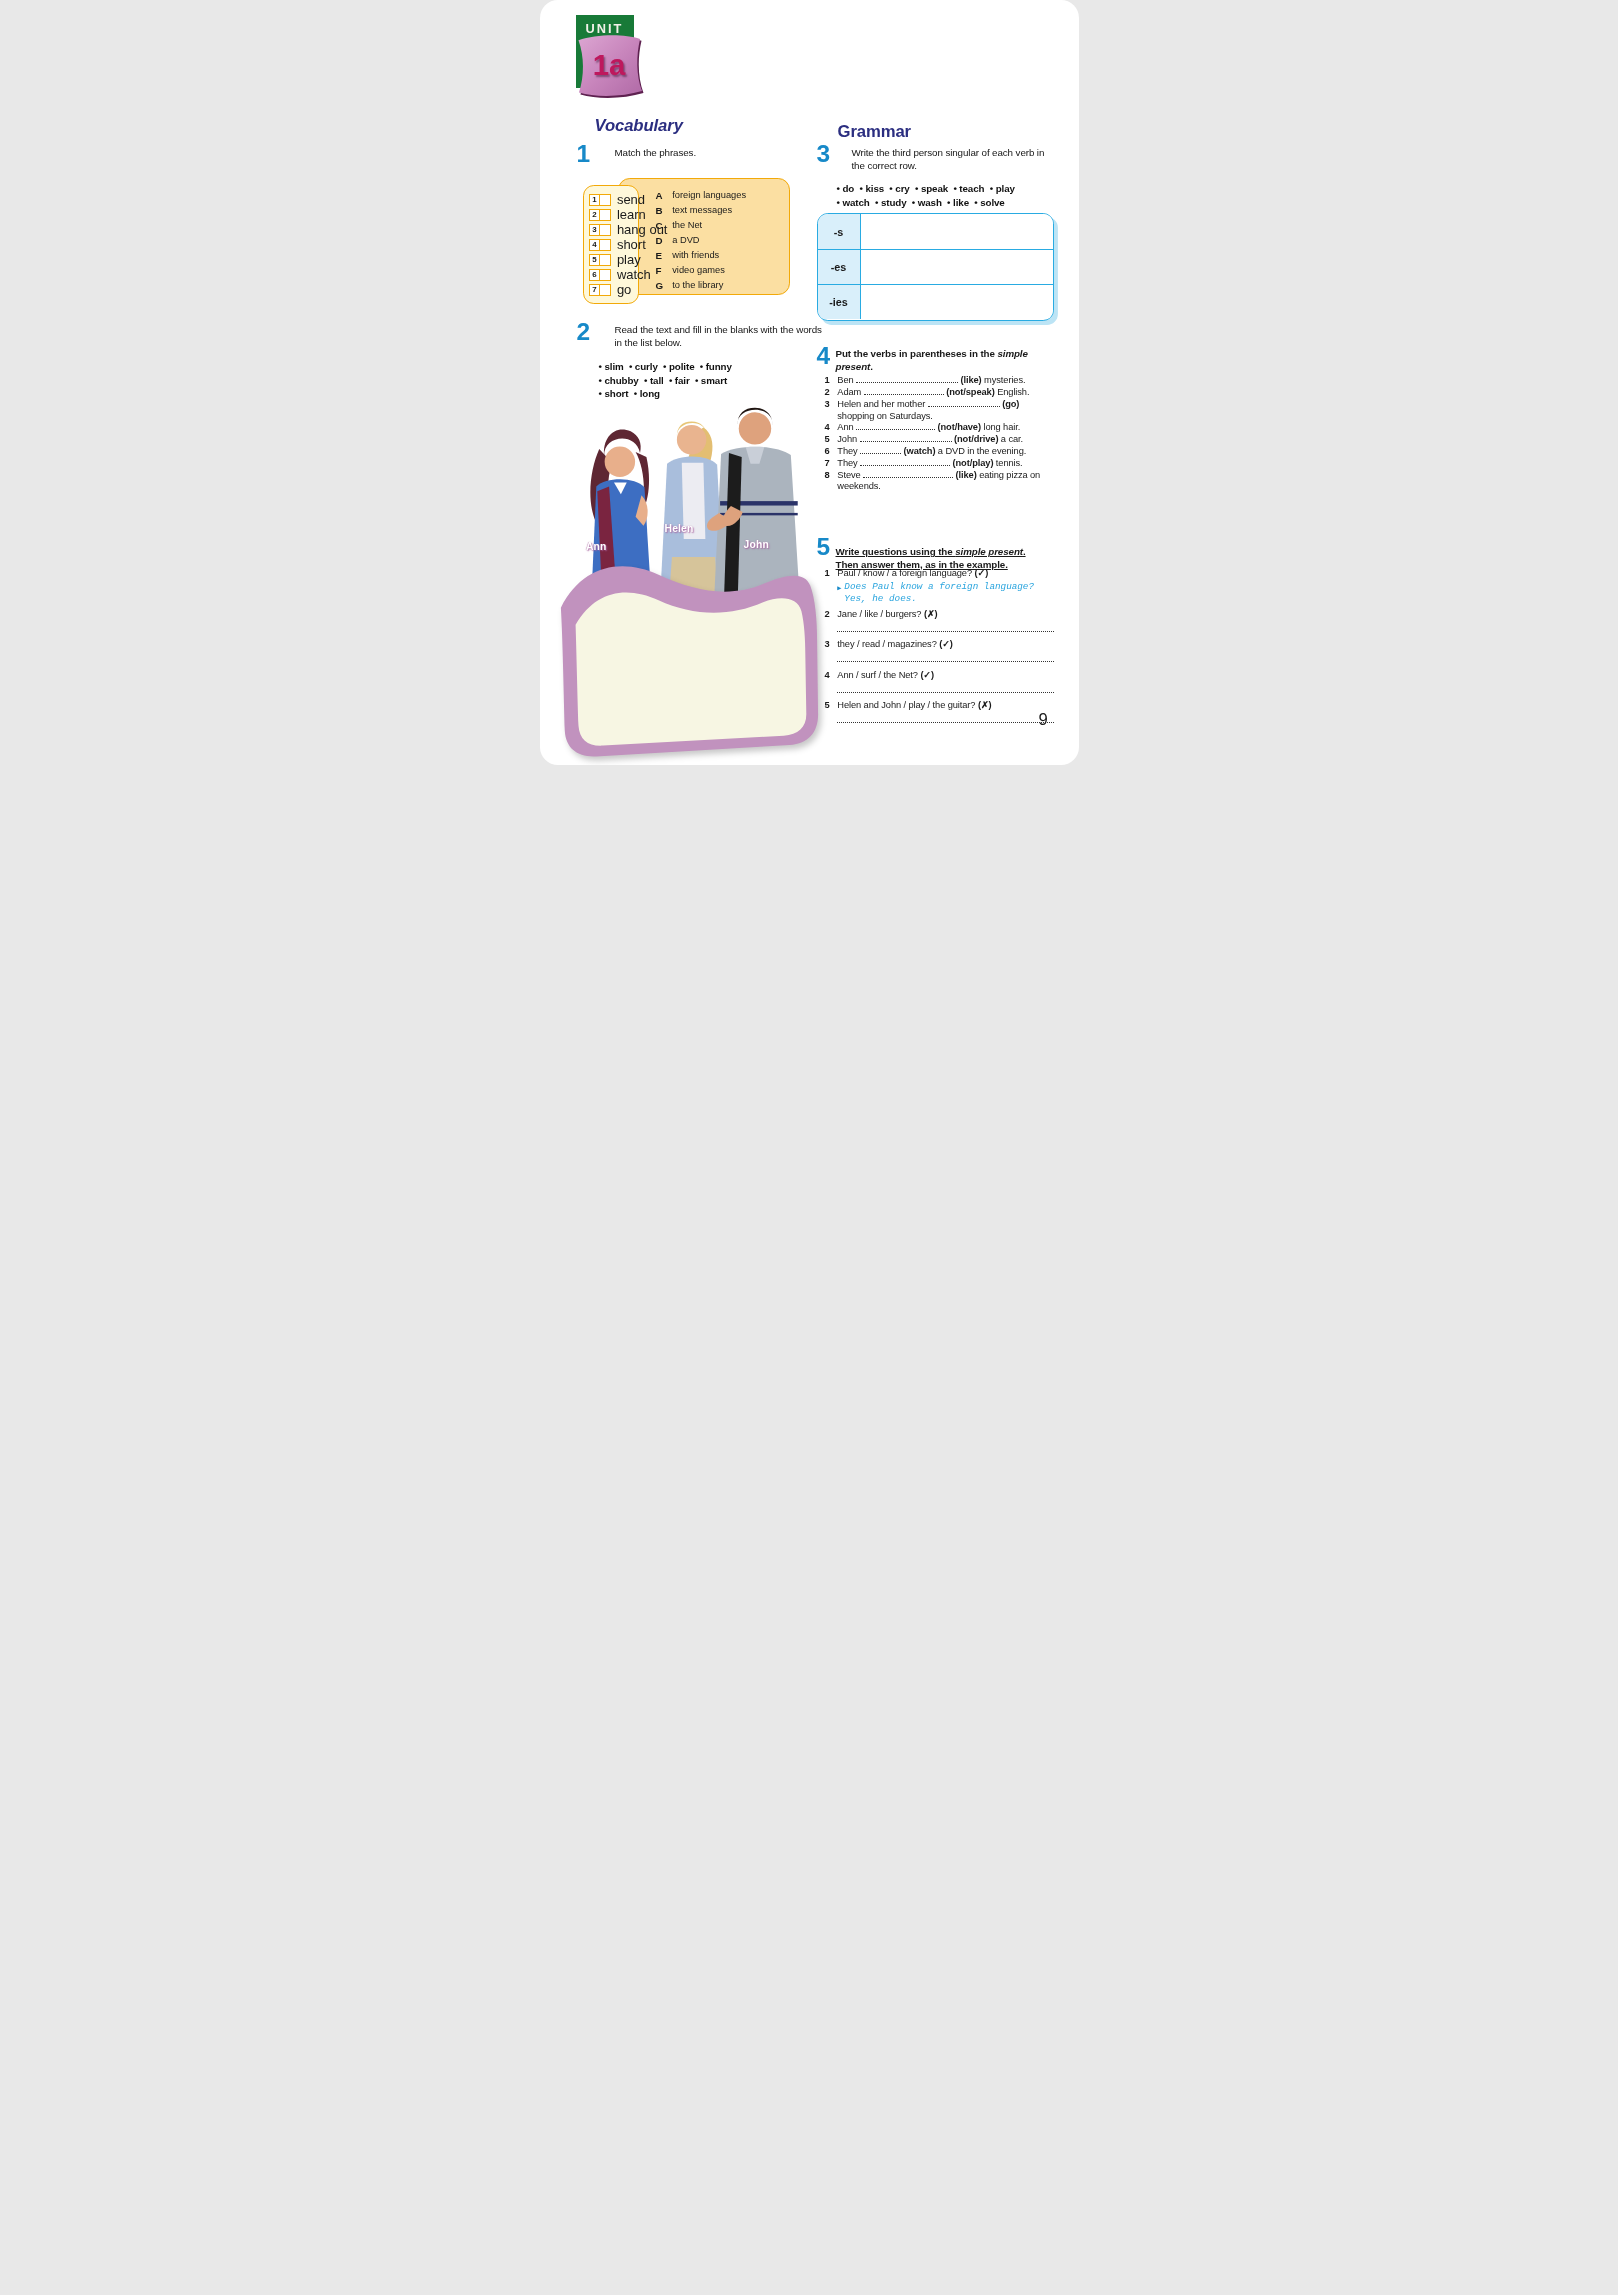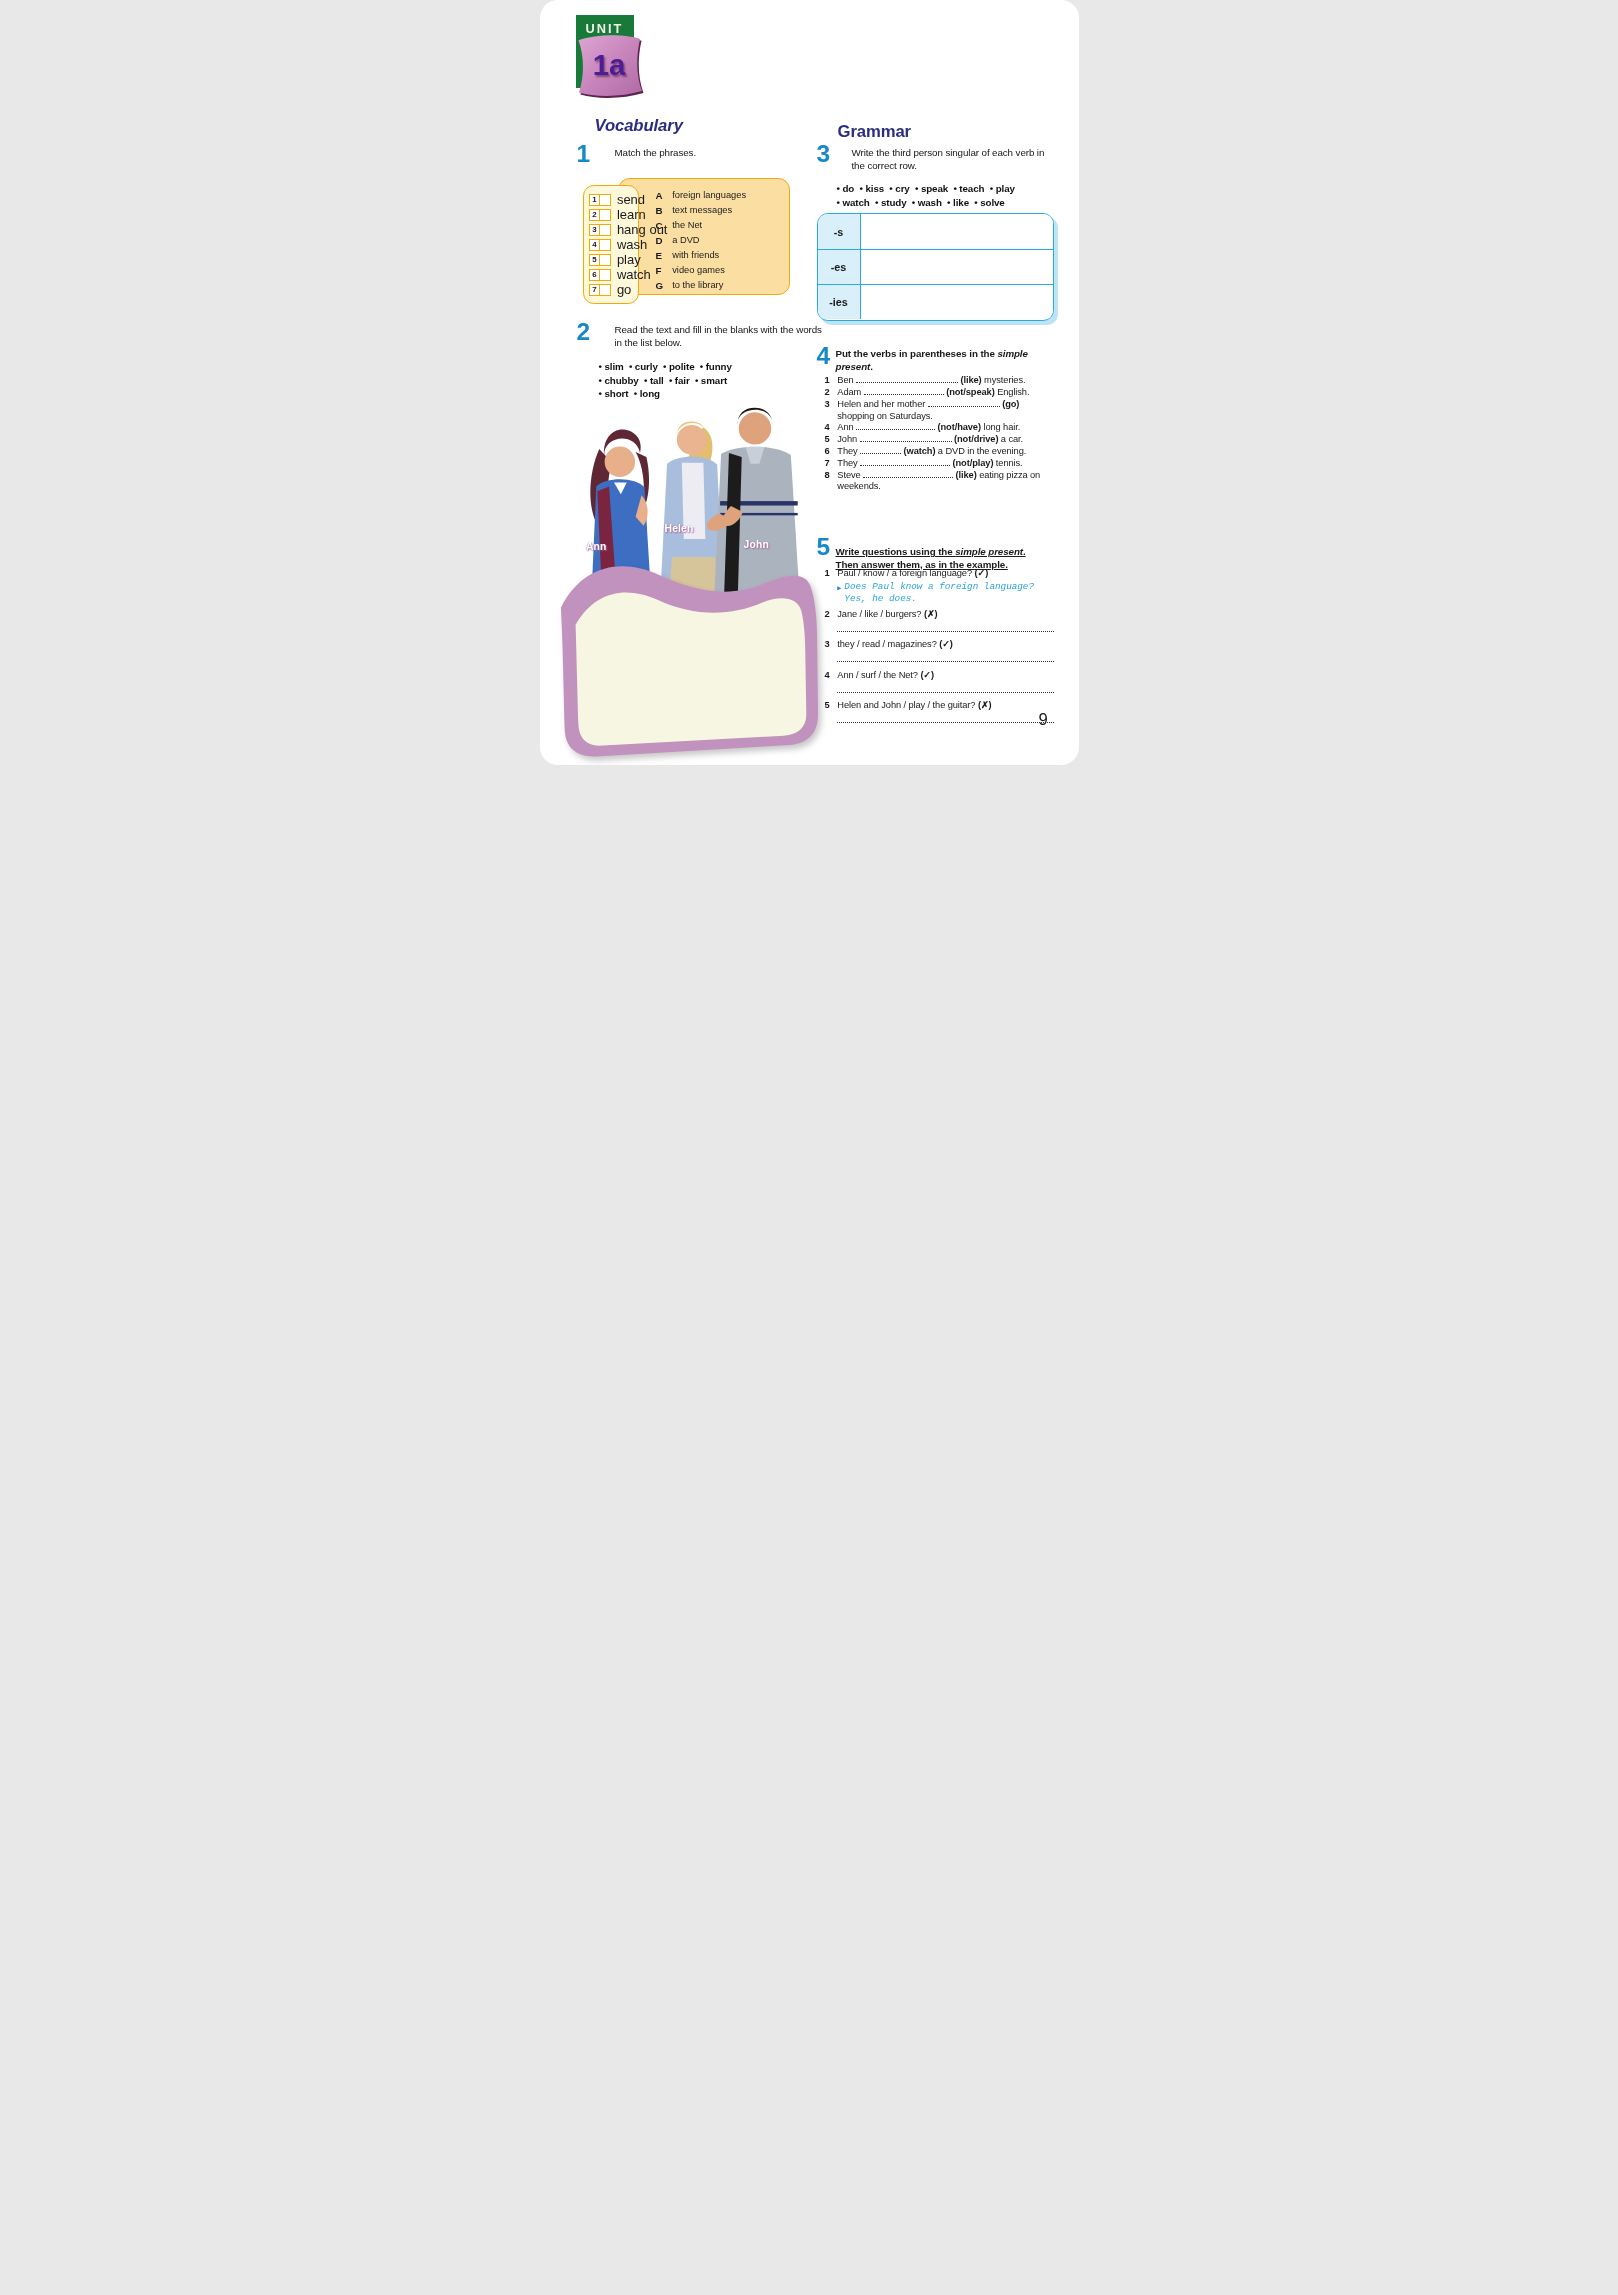--- a/index.html
+++ b/index.html
@@ -6,21 +6,21 @@
   body { background:#e8e8e8; font-family:"Liberation Sans", sans-serif; }
   #page { position:relative; width:539px; height:765px; background:#ffffff; margin:0 auto;
           overflow:hidden; color:#1a1a1a;border-radius:18px; }
 
   
   .unit-green { position:absolute; left:36px; top:14.7px; width:58px; height:73px; background:#187A38; }
   .unit-kicker { position:absolute; left:36px; top:20.6px; width:58px; text-align:center; color:#F2F1E9;
                  font-size:12.8px; font-weight:bold; letter-spacing:2px; }
   .ribbon-svg { position:absolute; left:33px; top:32px; width:73px; height:66px; }
   .unit-code { position:absolute; left:33px; top:34px; width:73px; height:62px; text-align:center;
-               line-height:62px; font-size:29.4px; font-weight:bold; color:#4c1d95;
+               line-height:62px; font-size:29.4px; font-weight:bold; color:#be185d;
                text-shadow:1.5px 1.5px 2px rgba(70,25,60,.55); }
 
   .heading { position:absolute; font-size:16.7px; font-weight:bold; color:#2B2E80; letter-spacing:-0.1px; }
   #vocab-heading { left:55px; top:116px;font-style:italic; }
   #grammar-heading { left:298px; top:122px; }
 
   .exnum { position:absolute; font-size:24.5px; font-weight:bold; color:#1789C8; line-height:1; }
   .instr { position:absolute; font-weight:normal; font-size:9.8px; line-height:12.8px; color:#151515; letter-spacing:-0.1px;margin-left:16px; }
 
   
@@ -156,21 +156,21 @@
 
   <div class="m-row">
     <span class="nbox">3</span>
     <span class="abox"></span>
     <span class="verb">hang out</span>
   </div>
 
   <div class="m-row">
     <span class="nbox">4</span>
     <span class="abox"></span>
-    <span class="verb">wash</span>
+    <span class="verb">short</span>
   </div>
 
   <div class="m-row">
     <span class="nbox">5</span>
     <span class="abox"></span>
     <span class="verb">play</span>
   </div>
 
   <div class="m-row">
     <span class="nbox">6</span>

